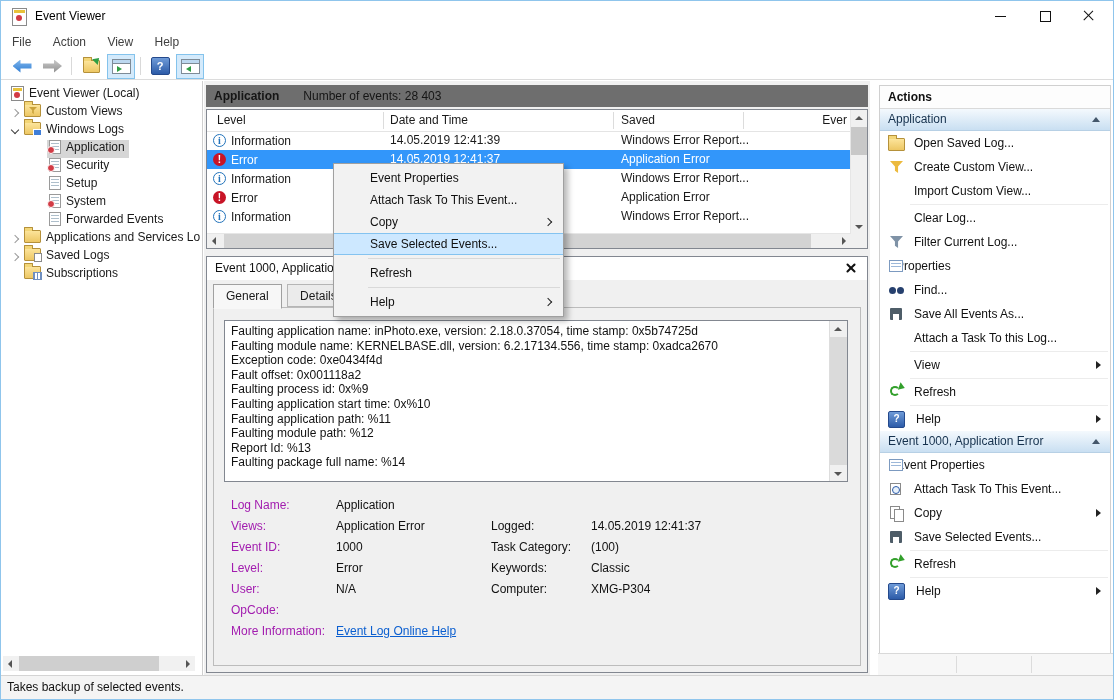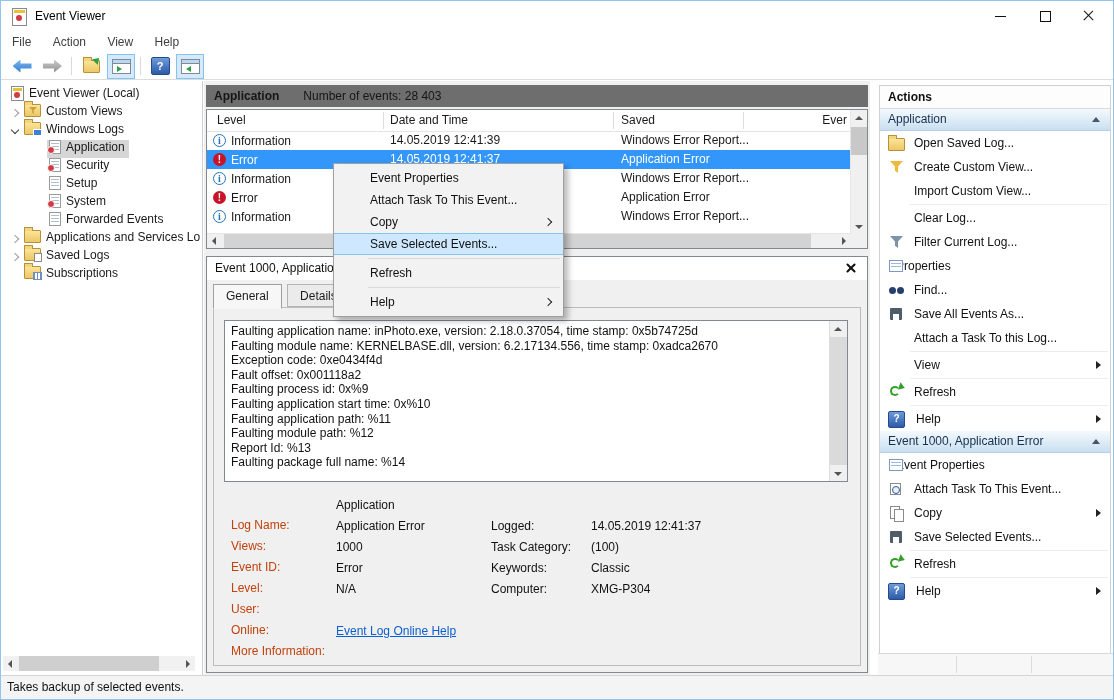--- a/index.html
+++ b/index.html
@@ -124,21 +124,21 @@
   .tab-panel{position:absolute;left:6px;right:6px;top:50px;bottom:6px;border:1px solid #bcbcbc;background:#f0f0f0;z-index:1;}
   .event-text{position:absolute;left:10px;top:12px;right:12px;height:160px;background:#fff;border:1px solid #828790;overflow:hidden;text-decoration:underline;}
   .etx-lines{position:absolute;left:6px;top:3px;right:22px;line-height:14.6px;white-space:nowrap;overflow:hidden;color:#111;}
   .etx-scroll{position:absolute;right:0;top:0;bottom:0;width:17px;background:#f0f0f0;border-left:1px solid #ddd;}
   .etx-thumb{position:absolute;left:0;right:0;top:16px;bottom:16px;background:#dadada;}
   .sb-vbtn{position:absolute;left:0;width:16px;height:15px;}
   .sb-top{top:0;} .sb-bot{bottom:0;}
   .fields{position:absolute;left:0;top:186px;right:0;bottom:0;}
   .frow{position:absolute;left:0;right:0;height:18px;}
   .f0{top:4px;} .f1{top:25px;} .f2{top:46px;} .f3{top:67px;} .f4{top:88px;} .f5{top:109px;} .f6{top:130px;}
-  .flabel{position:absolute;left:17px;color:#c2410c;margin-top:20px;}
+  .flabel{position:absolute;left:17px;color:#a21caf;}
   .fvalue{position:absolute;left:122px;color:#111;}
   .frlabel{position:absolute;left:277px;color:#111;}
   .frvalue{position:absolute;left:377px;color:#111;}
   .flink{color:#0b5fd0;text-decoration:underline;}
   
   .cmenu{position:absolute;left:332px;top:162px;width:231px;background:#f2f2f2;border:1px solid #a0a0a0;
          box-shadow:4px 4px 6px rgba(0,0,0,0.28);padding:3px 0;z-index:50;box-sizing:border-box;}
   .cm-item{position:relative;height:22px;line-height:22px;padding-left:36px;color:#111;}
   .cm-item.hl{background:#cde8ff;border-top:1px solid #84c3f0;border-bottom:1px solid #84c3f0;height:20px;line-height:20px;}
   .cm-sub{position:absolute;right:12px;top:8px;width:5px;height:5px;border-top:1px solid #222;border-right:1px solid #222;transform:rotate(45deg);}
@@ -449,21 +449,21 @@
             <span class="frlabel">Keywords:</span>
             <span class="frvalue">Classic</span>
           </div>
           <div class="frow f4">
             <span class="flabel">User:</span>
             <span class="fvalue">N/A</span>
             <span class="frlabel">Computer:</span>
             <span class="frvalue">XMG-P304</span>
           </div>
           <div class="frow f5">
-            <span class="flabel">Online:</span>
+            <span class="flabel">OpCode:</span>
             <span class="fvalue"></span>
           </div>
           <div class="frow f6">
             <span class="flabel">More Information:</span>
             <span class="fvalue flink">Event Log Online Help</span>
           </div>
         </div>
       </div>
     </div>
   </div>

